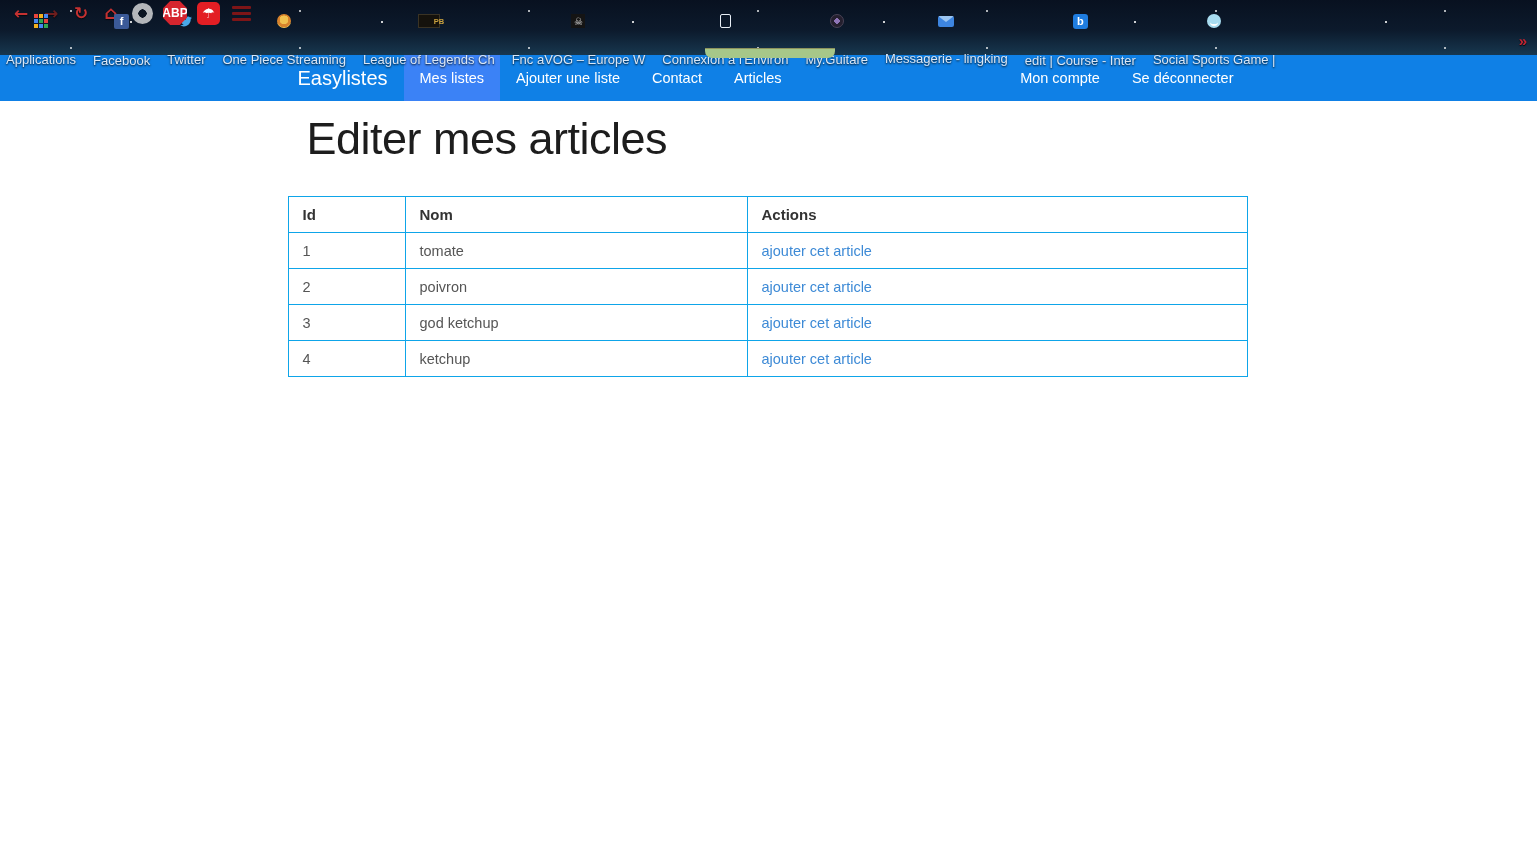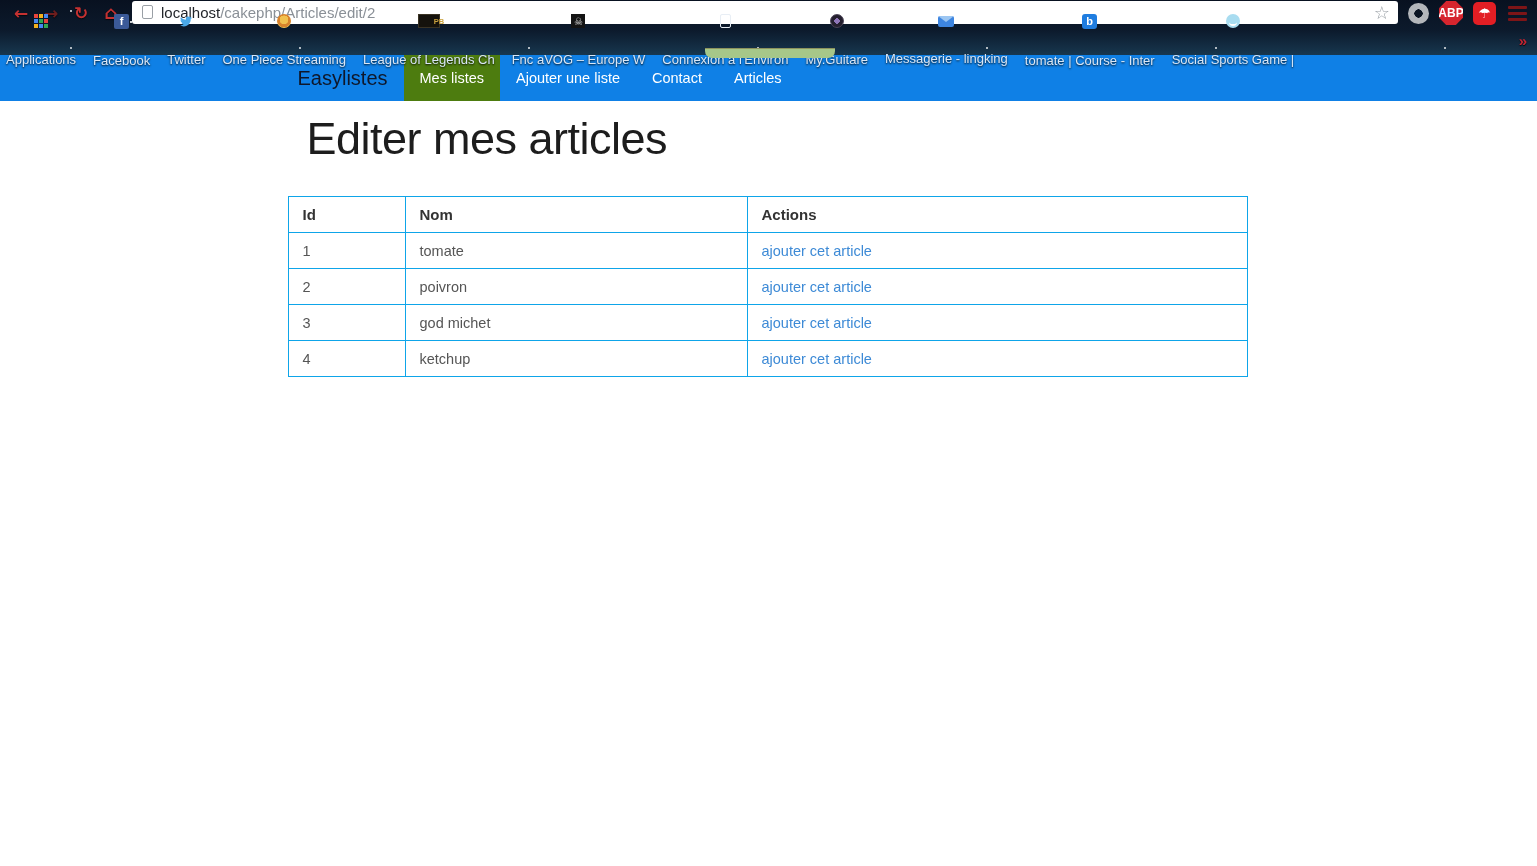--- a/index.html
+++ b/index.html
@@ -73,23 +73,23 @@
   .bm-right { margin-left:auto; display:flex; align-items:center; gap:9px; }
   .chev { color:#c32531; font-size:15px; font-weight:bold; text-shadow:0 1px 1px rgba(0,0,0,.8); cursor:pointer; }
 
   
   .green-tab { position:absolute; left:705px; top:48px; width:130px; height:10px; z-index:6;
     background:#a6c789; border-top:1px solid rgba(110,85,40,.45); border-radius:0 0 7px 7px; }
 
   
   .navbar { width:100%; height:46px; background:#0f80e6; }
   .nav-inner { width:962px; margin:0 auto; height:100%; display:flex; align-items:stretch; }
-  .brand { display:flex; align-items:center; padding:0 16px 0 10px; color:#0f172a; font-size:20px; cursor:pointer; }
+  .brand { display:flex; align-items:center; padding:0 16px 0 10px; color:#ffffff; font-size:20px; cursor:pointer; }
   .nav-item { display:flex; align-items:center; padding:0 16px; color:#fff; font-size:14.5px; cursor:pointer; }
-  .nav-item.active { background:#4d7c0f; }
+  .nav-item.active { background:#3b82f6; }
   .nav-right { margin-left:auto; display:flex; align-items:stretch; }
 
   
   .content { width:962px; margin:0 auto; padding-top:12px; }
   .page-title { font-size:45px; font-weight:300; color:#1d1d1d; padding-left:19px; margin-bottom:31px; letter-spacing:-.5px; }
   table.articles { width:960px; border-collapse:collapse; font-size:14.5px; }
   table.articles th, table.articles td { border:1px solid #0ea5e9; padding:8px 14px; text-align:left; vertical-align:middle; height:36px; }
   table.articles th { color:#333; font-weight:bold; font-size:15px; }
   table.articles td { color:#555; }
   th.c-id, td.c-id { width:117px; }
@@ -100,25 +100,20 @@
 <body>
 
 <div class="screen">
 
   <div class="chrome-top">
     <div class="toolbar">
       <button class="nav-btn">←</button>
       <button class="nav-btn fwd">→</button>
       <button class="nav-btn">↻</button>
       <button class="nav-btn home">⌂</button>
-      <div class="addressbar">
-        <span class="doc-icon"></span>
-        <span class="url"><span>localhost</span><span class="path">/cakephp/Articles/edit/2</span></span>
-        <span class="star-icon">☆</span>
-      </div>
       <div class="ext-area">
         <span class="ext-circle"></span>
         <span class="ext-abp">ABP</span>
         <span class="ext-avira">☂</span>
         <span class="menu-icon">
             <i></i>
             <i></i>
             <i></i>
           </span>
       </div>
@@ -160,21 +155,21 @@
       <div class="bm">
         <span class="bmi guitare"></span>
         <span class="bm-label">My.Guitare</span>
       </div>
       <div class="bm">
         <span class="bmi envelope"></span>
         <span class="bm-label">Messagerie - lingking</span>
       </div>
       <div class="bm">
         <span class="bmi busuu">b</span>
-        <span class="bm-label">tomate | Course - Inter</span>
+        <span class="bm-label">edit | Course - Inter</span>
       </div>
       <div class="bm">
         <span class="bmi ball"></span>
         <span class="bm-label">Social Sports Game |</span>
       </div>
       <div class="bm-right">
         <span class="chev">»</span>
 
       </div>
     </div>
@@ -182,20 +177,24 @@
 
   <div class="green-tab"></div>
 
   <nav class="navbar">
     <div class="nav-inner">
       <div class="brand">Easylistes</div>
       <div class="nav-item active">Mes listes</div>
       <div class="nav-item">Ajouter une liste</div>
       <div class="nav-item">Contact</div>
       <div class="nav-item">Articles</div>
+      <div class="nav-right">
+        <div class="nav-item">Mon compte</div>
+        <div class="nav-item">Se déconnecter</div>
+      </div>
     </div>
   </nav>
 
   <main class="content">
     <h1 class="page-title">Editer mes articles</h1>
     <table class="articles">
       <thead>
         <tr>
           <th class="c-id">Id</th>
           <th class="c-nom">Nom</th>
@@ -208,21 +207,21 @@
           <td class="c-nom">tomate</td>
           <td><a class="action-link">ajouter cet article</a></td>
         </tr>
         <tr>
           <td class="c-id">2</td>
           <td class="c-nom">poivron</td>
           <td><a class="action-link">ajouter cet article</a></td>
         </tr>
         <tr>
           <td class="c-id">3</td>
-          <td class="c-nom">god michet</td>
+          <td class="c-nom">god ketchup</td>
           <td><a class="action-link">ajouter cet article</a></td>
         </tr>
         <tr>
           <td class="c-id">4</td>
           <td class="c-nom">ketchup</td>
           <td><a class="action-link">ajouter cet article</a></td>
         </tr>
       </tbody>
     </table>
   </main>

